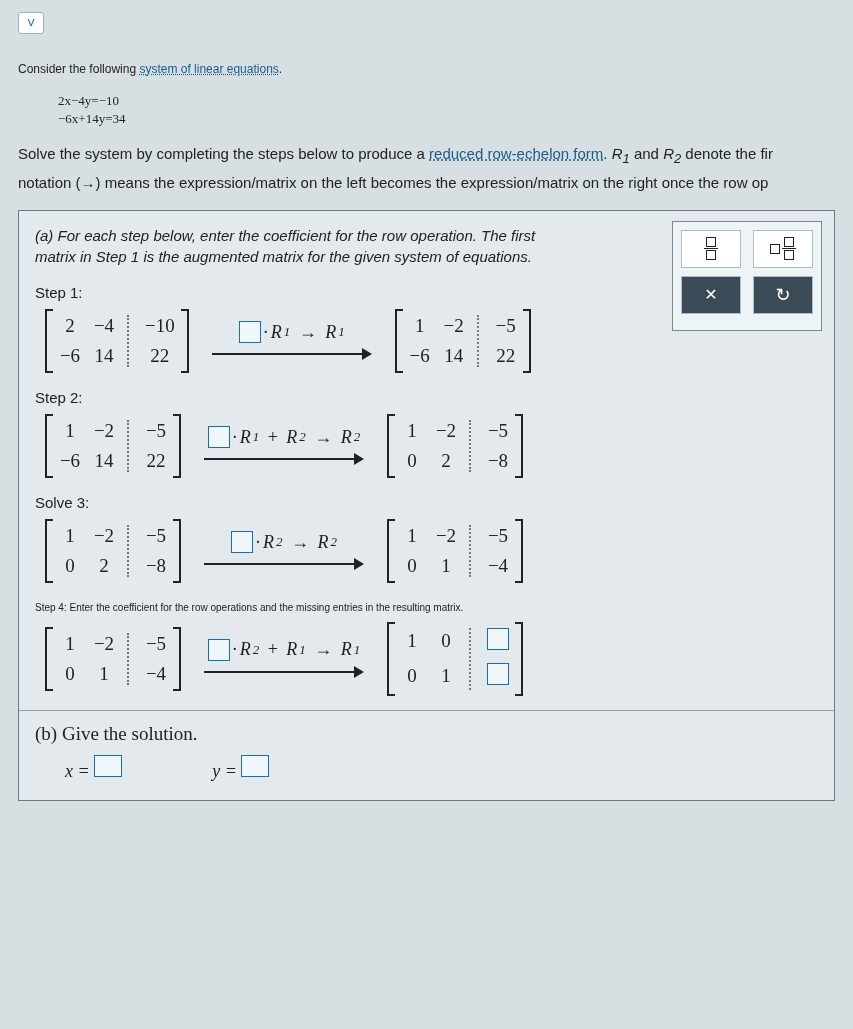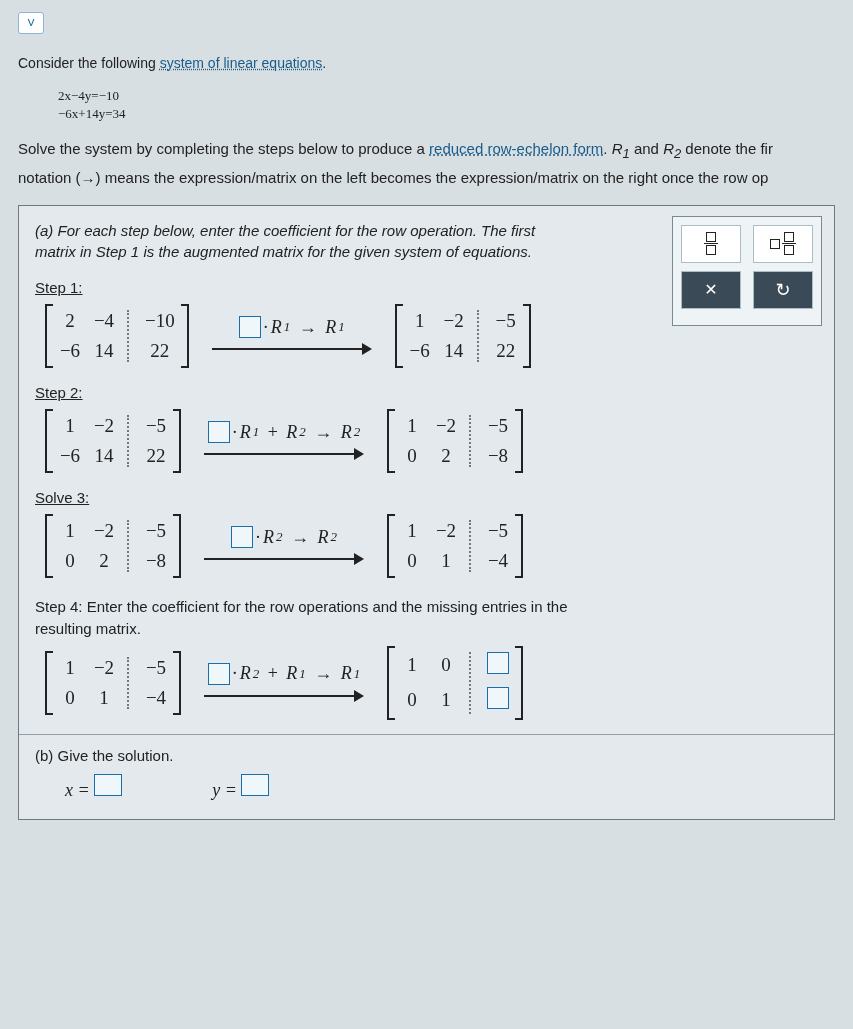--- a/index.html
+++ b/index.html
@@ -19,32 +19,32 @@
     width: 26px;
     height: 22px;
     background: #fff;
     border: 1px solid #8fb5d0;
     border-radius: 3px;
     color: #1b6fa8;
     font-size: 14px;
     cursor: pointer;
     margin-bottom: 4px;
   }
-  .intro { font-size: 14px; margin: 17px 0 10px 0; }
+  .intro { font-size: 12px; margin: 24px 0 10px 0; }
   .link { color: #1a5c8a; text-decoration: underline dotted; cursor: pointer; }
   .eqs { margin: 16px 0 14px 40px; font-family: 'Times New Roman', serif; font-size: 13px; line-height: 1.35; }
   .para { font-size: 15px; line-height: 1.7; margin-bottom: 14px; }
   .box {
     border: 1px solid #6b7a84;
     background: #e3e9ec;
     position: relative;
   }
   .box-inner { padding: 14px 16px 18px 16px; }
   .part-a { font-size: 15px; line-height: 1.45; max-width: 520px; font-style: italic; }
-  .step-label { font-size: 15px; margin: 16px 0 8px 0; text-decoration: underline; }
+  .step-label { font-size: 15px; margin: 16px 0 8px 0; }
   .row-op-line {
     display: flex;
     align-items: center;
     gap: 18px;
     margin: 6px 0 8px 10px;
     font-family: 'Times New Roman', serif;
   }
   .matrix {
     display: inline-flex;
     align-items: stretch;
@@ -133,23 +133,23 @@
     align-items: center;
     justify-content: center;
     font-family: 'Times New Roman', serif;
     font-size: 16px;
     cursor: pointer;
   }
   .tool-btn.dark { background: #3a4a56; color: #fff; }
   .frac-icon { display: inline-flex; flex-direction: column; align-items: center; line-height: 1; }
   .frac-icon .bar { width: 14px; border-top: 1px solid currentColor; margin: 1px 0; }
   .frac-icon .sq { width: 10px; height: 10px; border: 1px solid currentColor; display:inline-block; }
-  .step4-note { font-size: 15px; margin: 18px 0 6px 0; max-width: 560px; line-height:1.45; }
+  .step4-note { font-size: 10px; margin: 18px 0 6px 0; max-width: 560px; line-height:1.45; }
   .divider { border-top: 1px solid #93a1ab; margin: 14px -16px 12px -16px; }
-  .part-b { font-size: 15px; }
+  .part-b { font-size: 19px; font-family: Liberation Serif, serif; }
   .solution-row { display: flex; gap: 90px; margin: 10px 0 0 30px; font-family:'Times New Roman', serif; font-size: 18px; align-items:center;}
   .mcells2 {
     display: grid;
     grid-template-columns: auto auto 6px auto;
     column-gap: 12px;
     row-gap: 8px;
     padding: 6px 6px;
     align-items: center;
   }
   .mcells2 .c { text-align:center; min-width:22px;}

